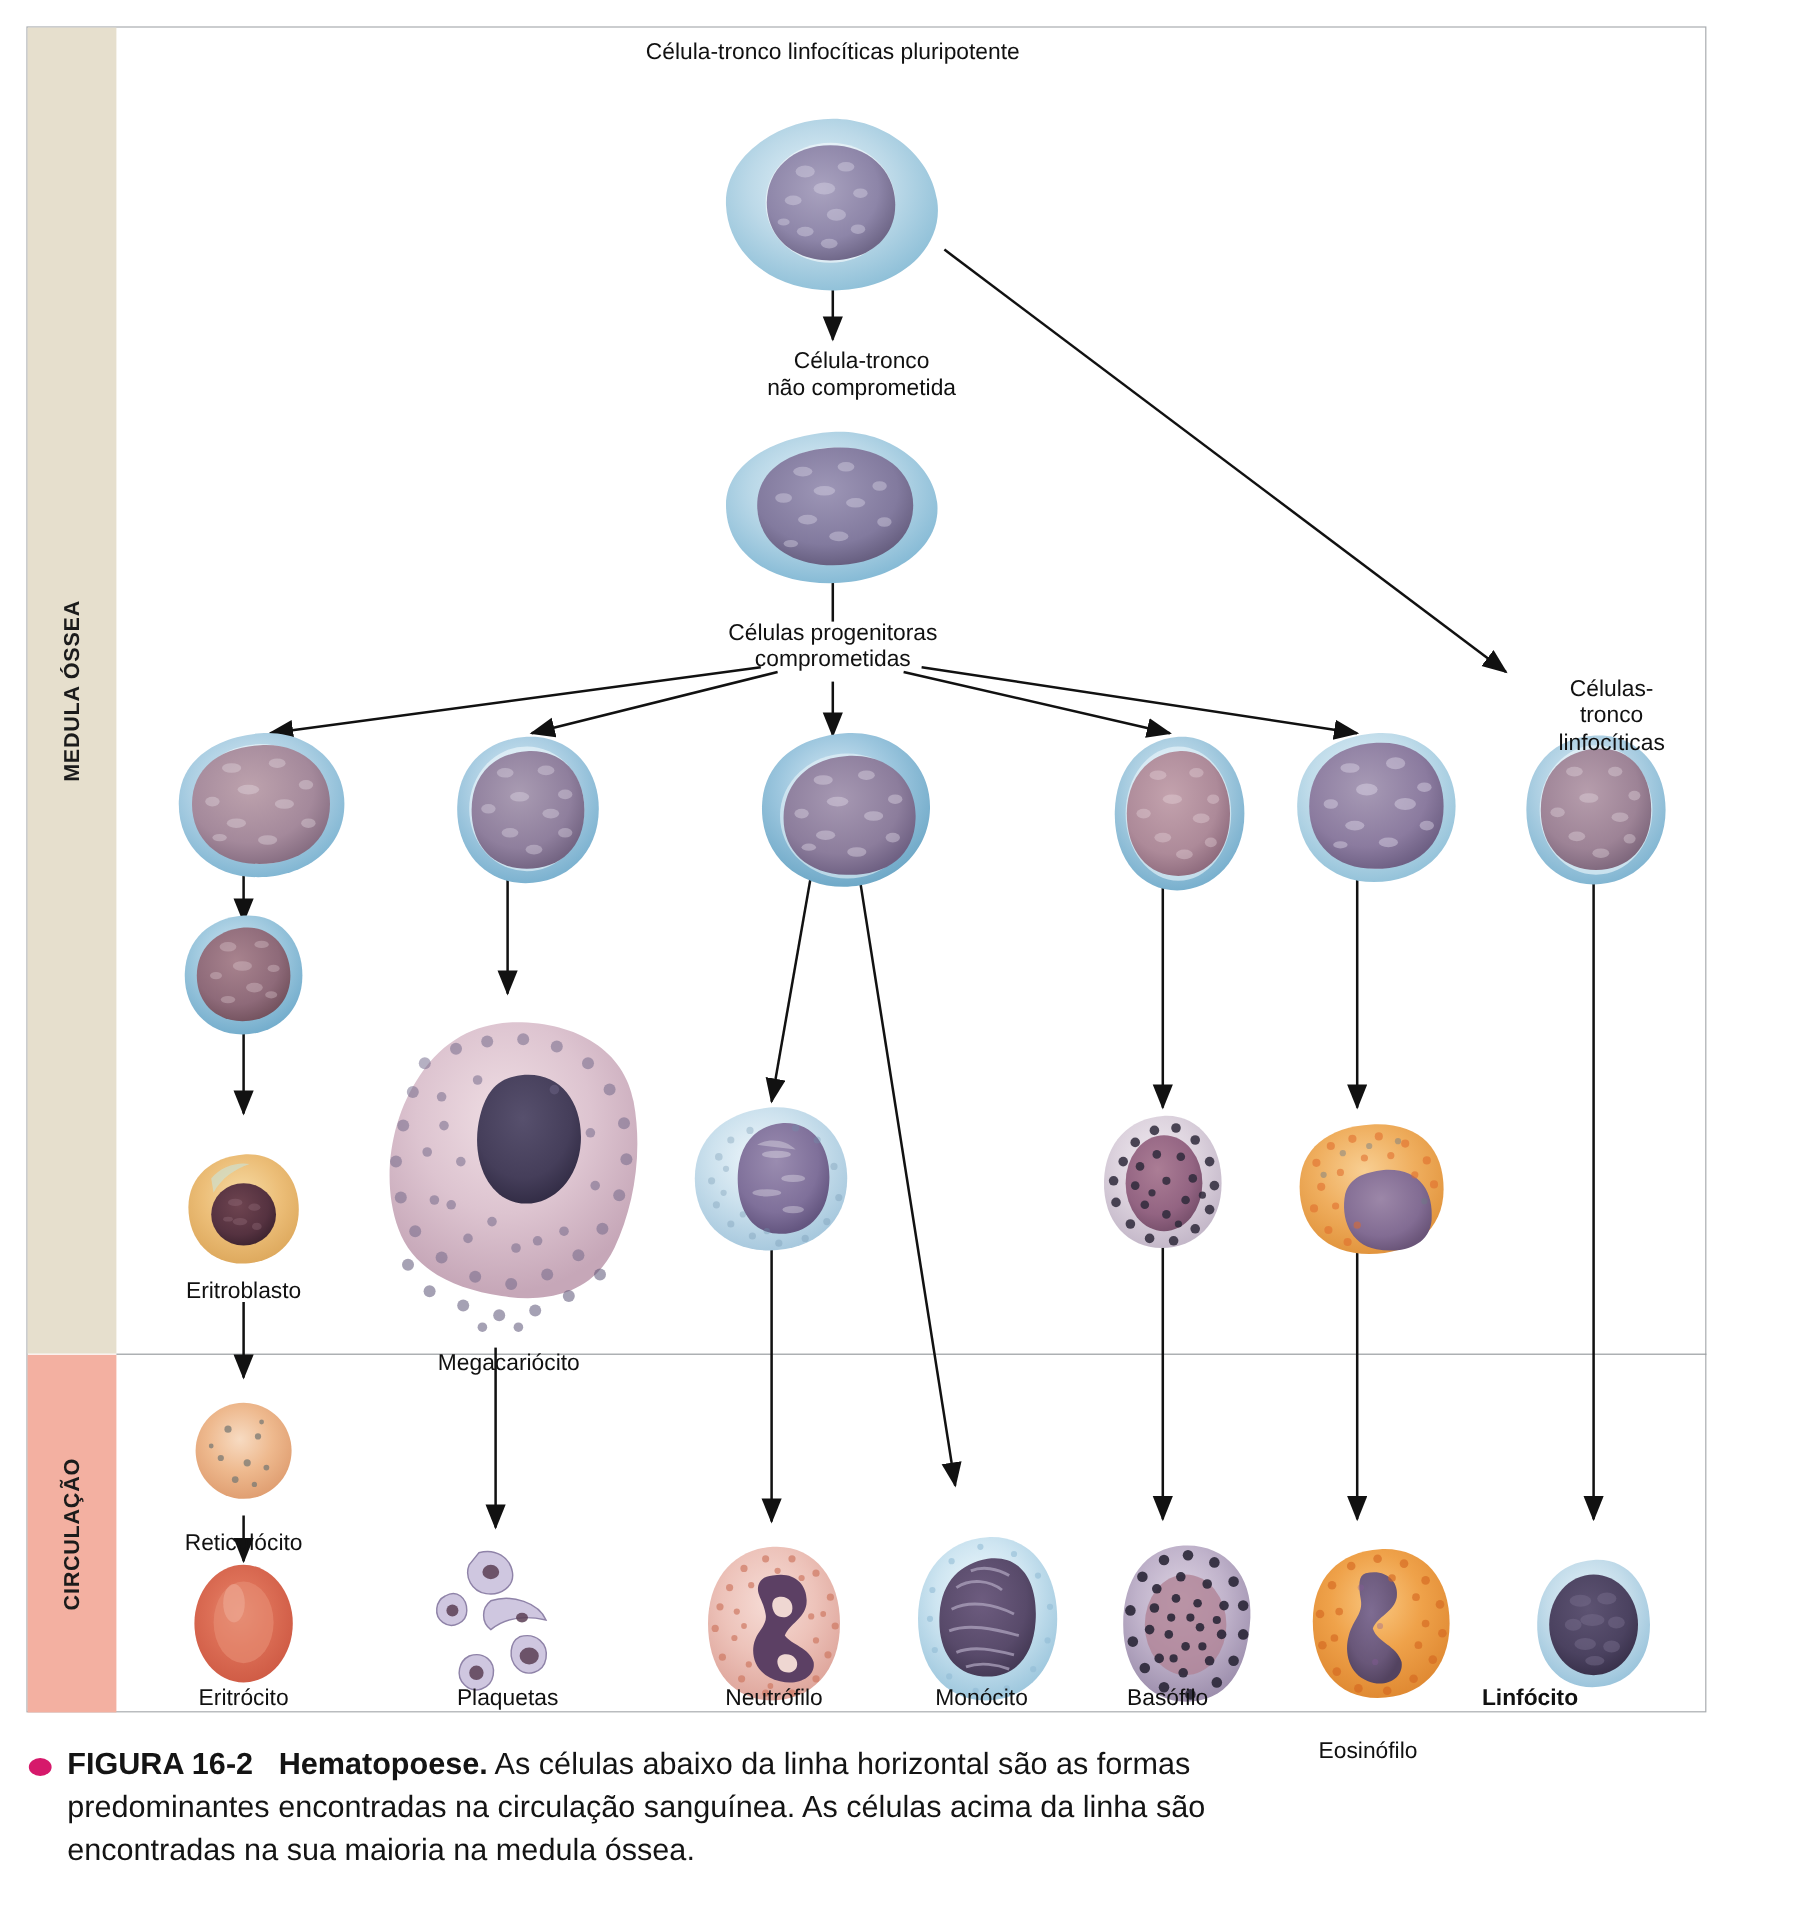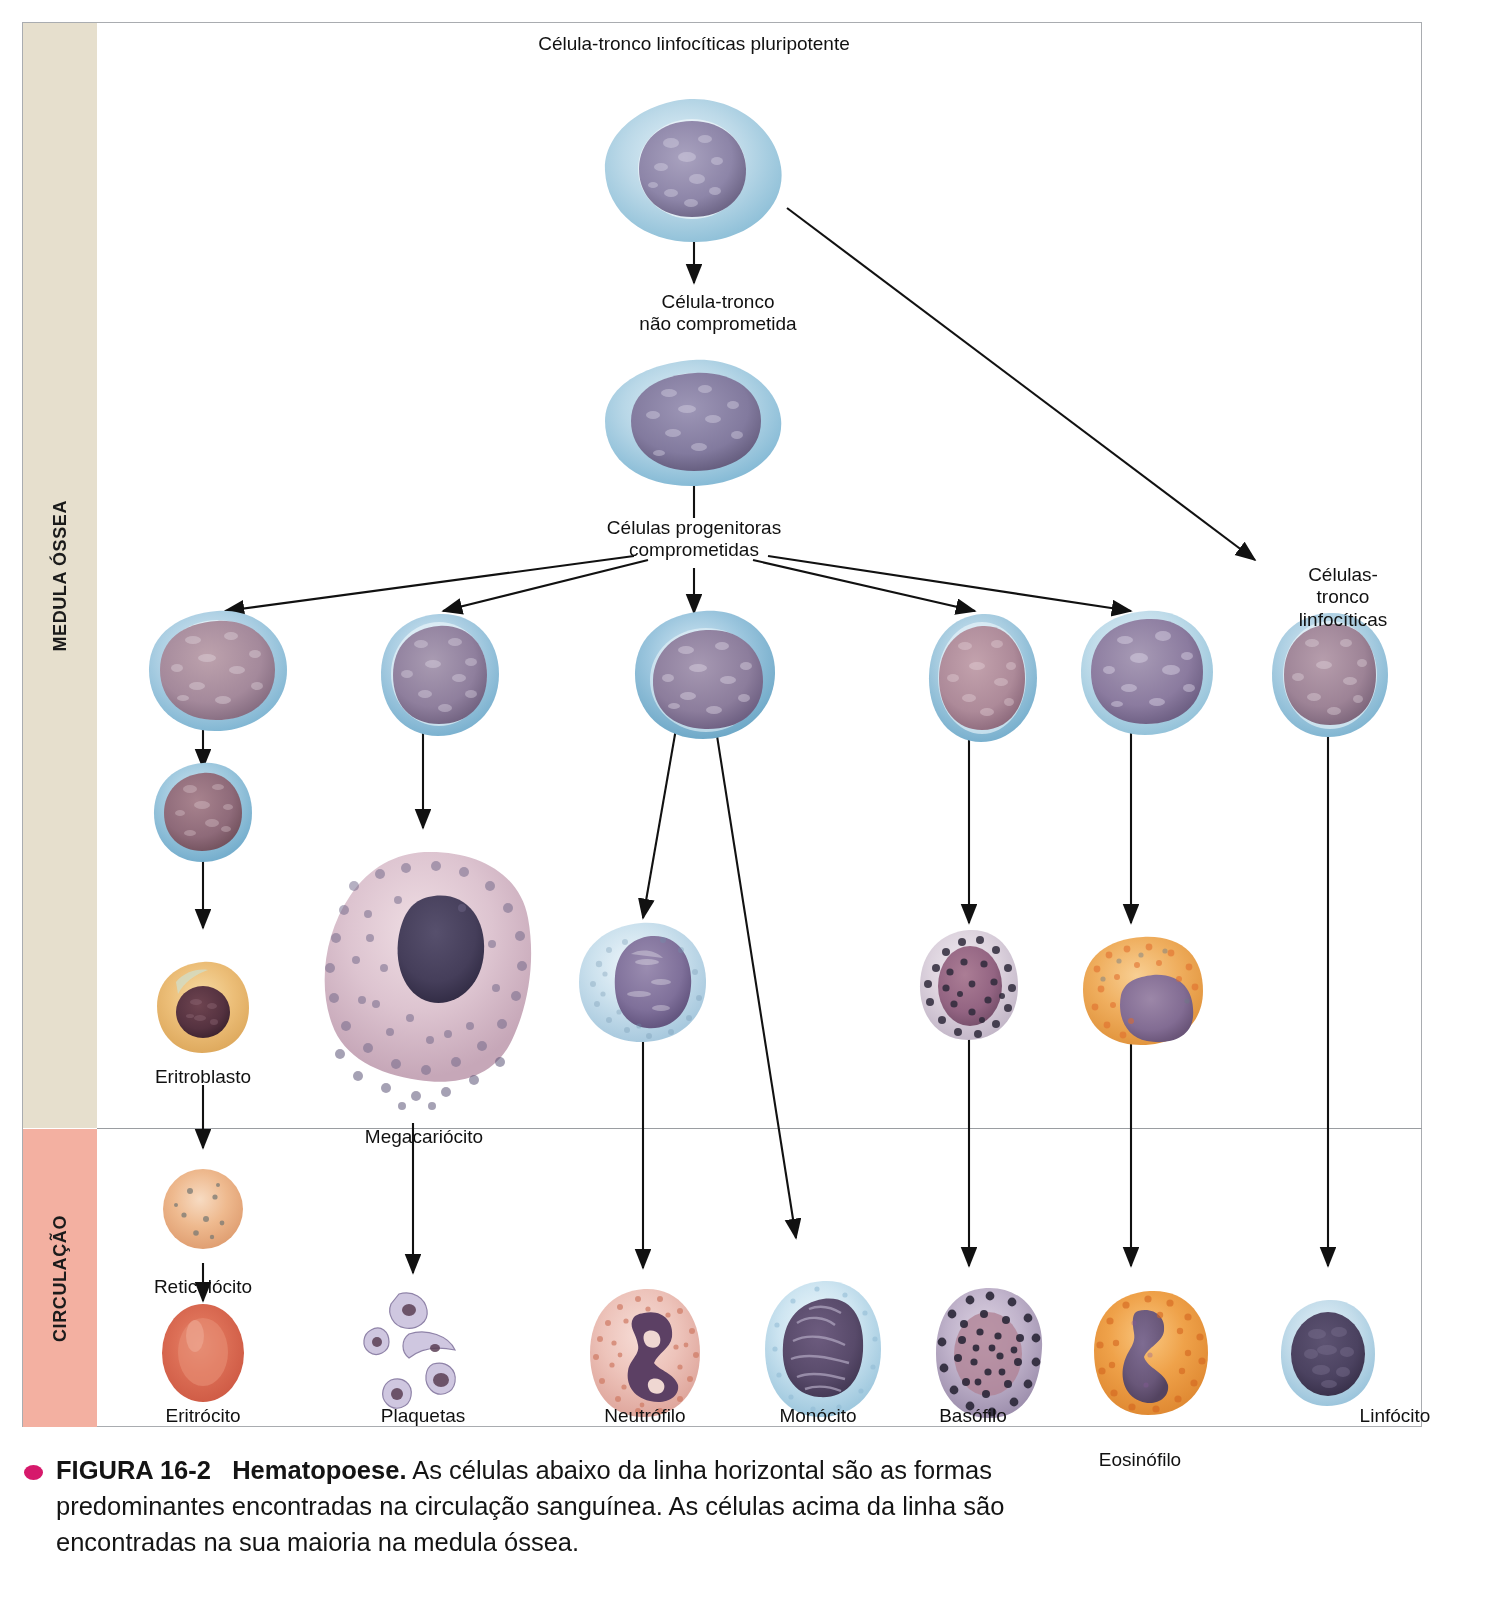--- a/index.html
+++ b/index.html
@@ -969,21 +969,21 @@
     <div class="dlabel" style="left:180px; top:1043px;">Eritroblasto</div>
     <div class="dlabel" style="left:401px; top:1103px;">Megacariócito</div>
     <div class="dlabel" style="left:180px; top:1225px;margin-top:28px;">Reticulócito</div>
 
     <div class="dlabel" style="left:180px; top:1382px;text-align:right;">Eritrócito</div>
     <div class="dlabel" style="left:400px; top:1382px;">Plaquetas</div>
     <div class="dlabel" style="left:622px; top:1382px;">Neutrófilo</div>
     <div class="dlabel" style="left:795px; top:1382px;">Monócito</div>
     <div class="dlabel" style="left:950px; top:1382px;">Basófilo</div>
     <div class="dlabel" style="left:1117px; top:1382px;margin-top:44px;">Eosinófilo</div>
-    <div class="dlabel" style="left:1372px; top:1382px;">Linfócito</div>
+    <div class="dlabel" style="left:1252px; top:1382px;font-weight:bold;">Linfócito</div>
 
   </div>
 
   <div id="caption">
     <div id="caption-bullet" style="background: rgb(214, 25, 107);"></div>
     <div id="caption-text">
       <span class="cap-fig">FIGURA 16-2</span>&nbsp;&nbsp;&nbsp;<span class="cap-title">Hematopoese.</span><span> As células abaixo da linha horizontal são as formas predominantes encontradas na circulação sanguínea. As células acima da linha são encontradas na sua maioria na medula óssea.</span>
     </div>
   </div>
 

